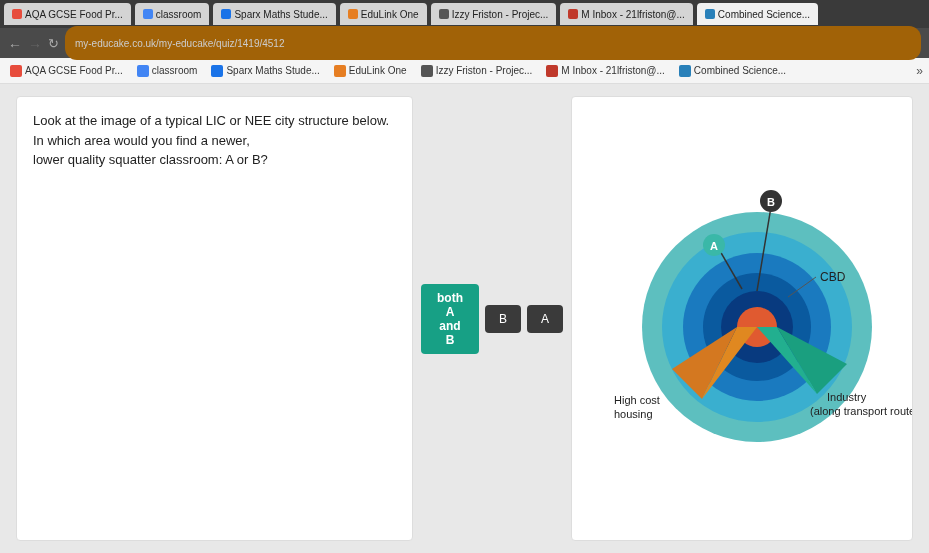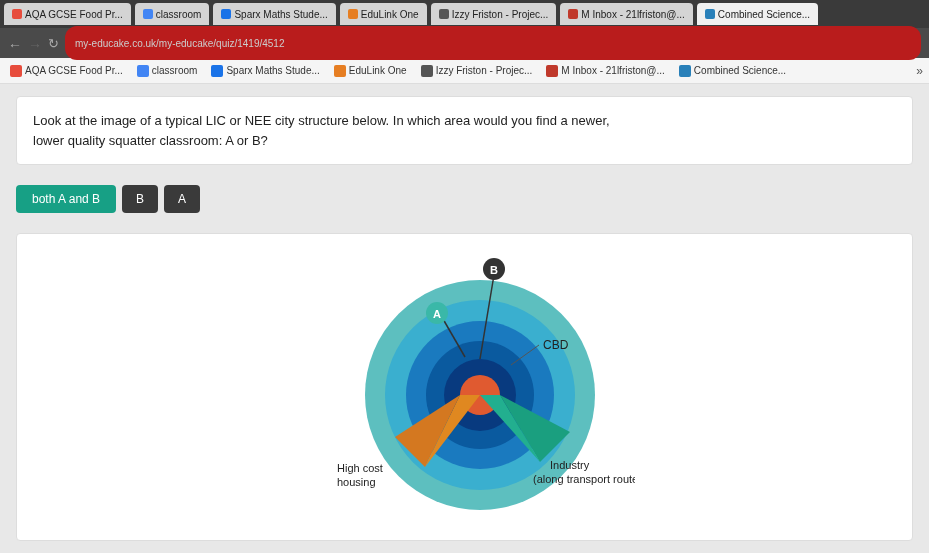--- a/index.html
+++ b/index.html
@@ -47,21 +47,21 @@
       background: #4a4a4a;
       height: 30px;
       display: flex;
       align-items: center;
       padding: 0 8px;
       gap: 6px;
       font-size: 10px;
       color: #ddd;
     }
     .address-input {
-      background: #b91c1c;
+      background: #a16207;
       border-radius: 12px;
       padding: 17px 10px;
       font-size: 10px;
       color: #ccc;
       flex: 1;
       height: 20px;
       display: flex;
       align-items: center;
     }
 
@@ -93,22 +93,22 @@
       border-radius: 2px;
       display: inline-block;
     }
 
     
     .main-content {
       background: #e8e8e8;
       padding: 12px 16px;
       height: calc(553px - 84px);
       display: flex;
-      flex-direction: column;
-      gap: 20px;
+      flex-direction: row;
+      gap: 8px;
     }
 
     
     .question-box {
       background: white;
       border: 1px solid #ddd;
       border-radius: 4px;
       padding: 14px 16px;
       font-size: 13px;
       color: #222;
@@ -121,21 +121,21 @@
       align-items: center;
       gap: 6px;
     }
     .btn-main {
       background: #17a085;
       color: white;
       border: none;
       border-radius: 4px;
       padding: 7px 16px;
       font-size: 12px;
-      font-weight: normal;
+      font-weight: bold;
       cursor: pointer;
     }
     .btn-option {
       background: #3a3a3a;
       color: white;
       border: none;
       border-radius: 4px;
       padding: 7px 14px;
       font-size: 12px;
       cursor: pointer;

